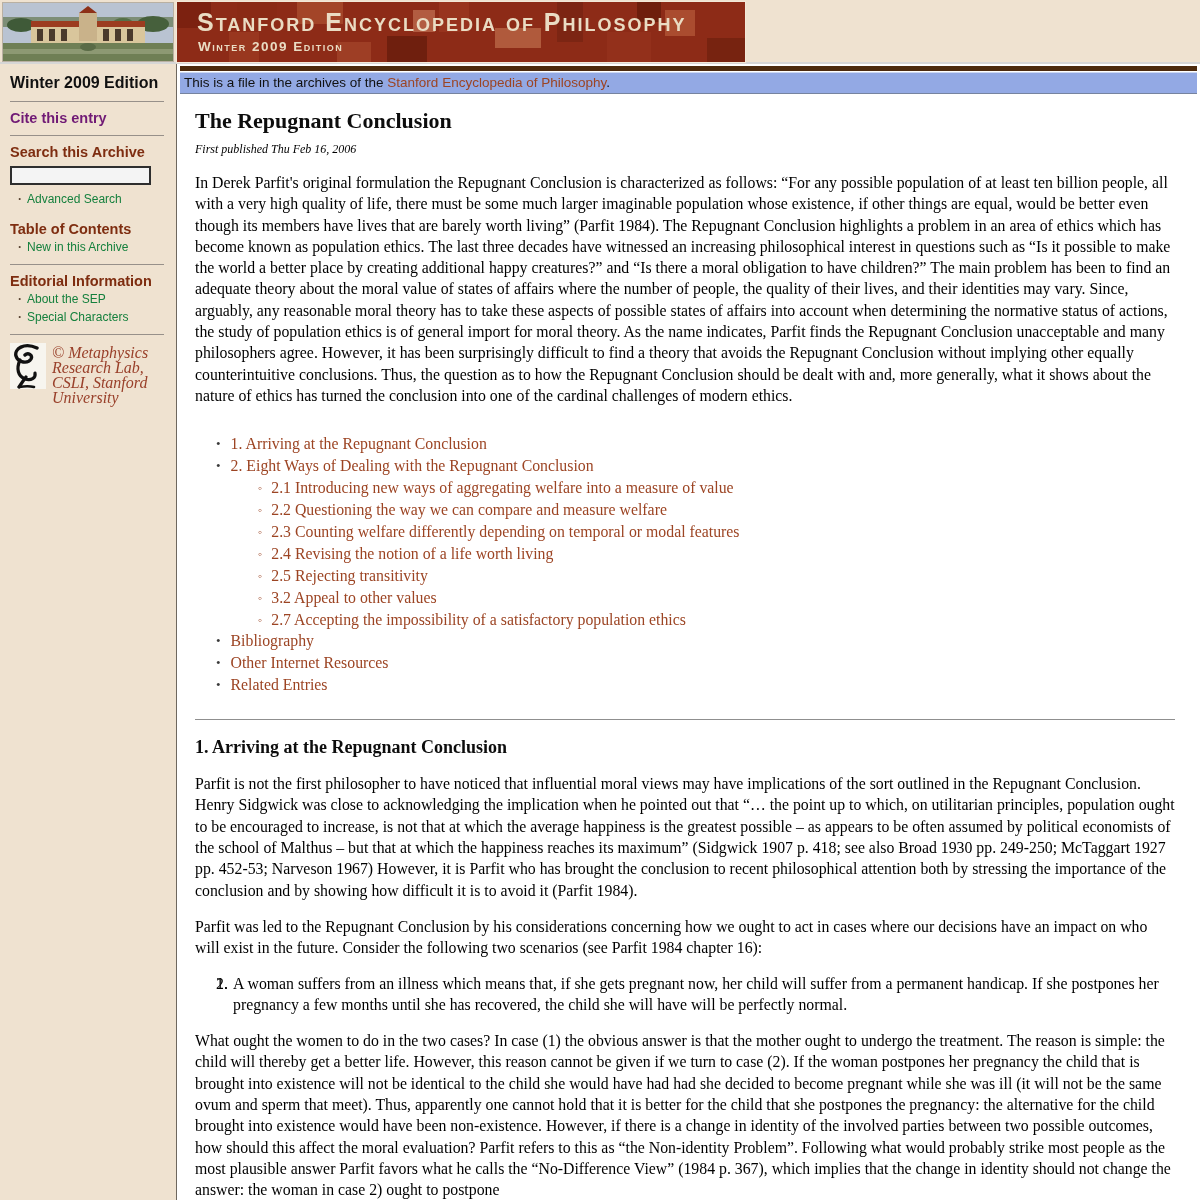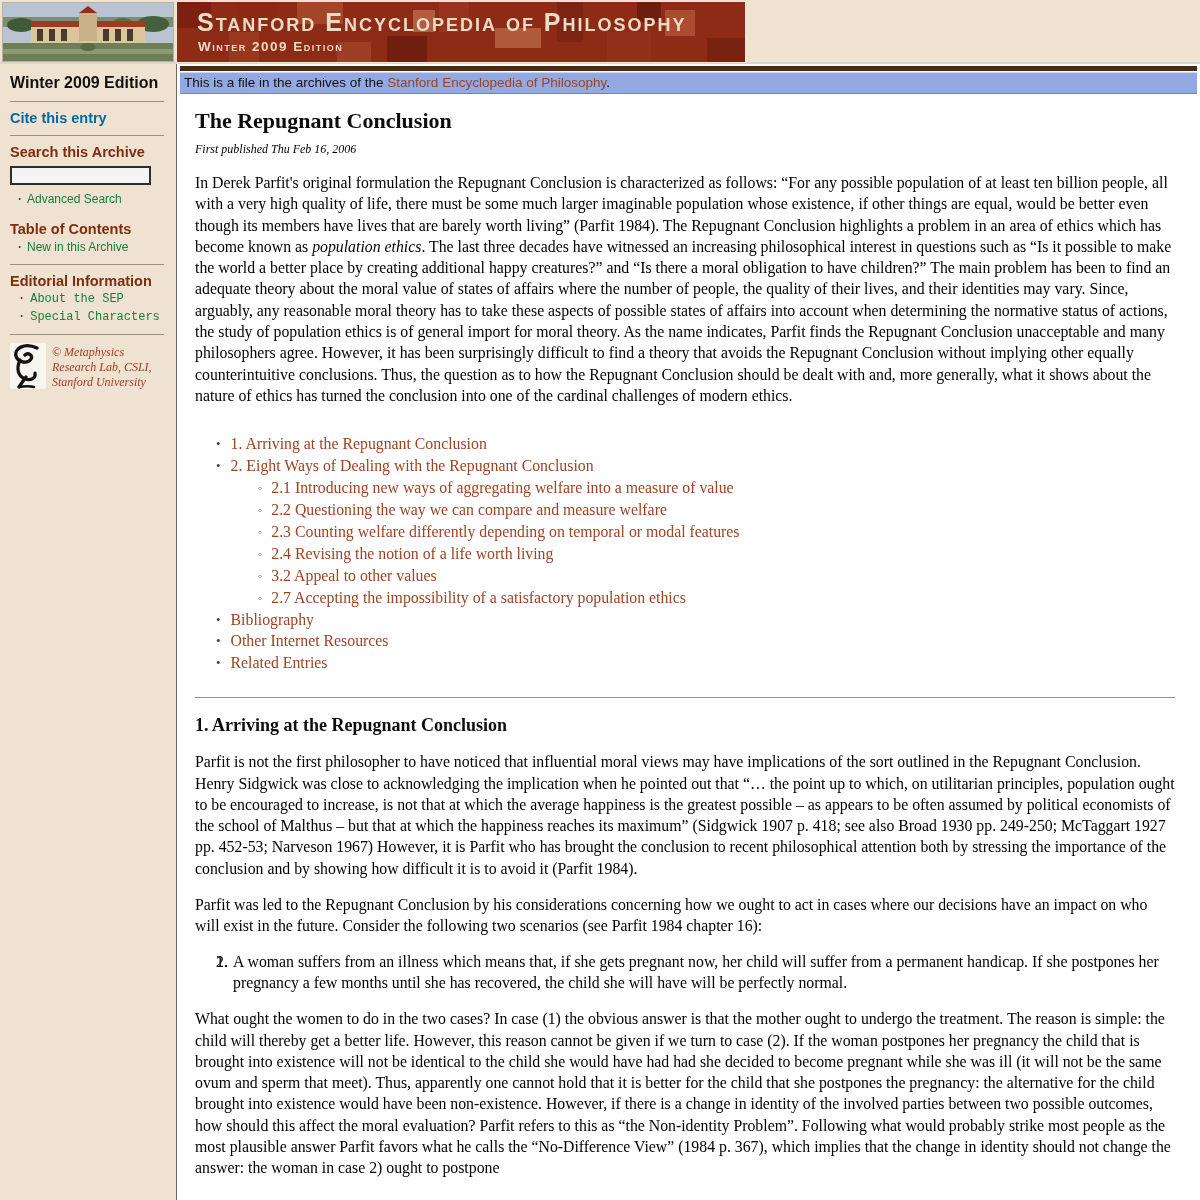--- a/index.html
+++ b/index.html
@@ -56,38 +56,38 @@
     width:177px;min-width:177px;box-sizing:border-box;
     background:#EFE2D0;border-right:1px solid #6e675e;
     padding:8px 8px 0 10px;
   }
   .content{flex:1;background:#fff;padding:0 3px;box-sizing:border-box;min-width:0;}
 
   
   .sb-edition{font-size:16px;font-weight:bold;color:#111;margin:2px 0 0 0;}
   .sb-hr{border:none;border-top:1px solid #97908a;margin:9px 4px 8px 0;}
   .sb-heading{font-size:14.5px;font-weight:bold;color:#7E2D10;margin:4px 0 0 0;}
-  a.sb-heading-link{text-decoration:none;color:#0369a1;cursor:pointer;text-align:right;}
+  a.sb-heading-link{text-decoration:none;color:#701a75;cursor:pointer;text-align:right;}
   .sb-search-input{
     display:block;margin-top:6px;width:133px;height:15px;
     border:2px solid #2e2e2e;background:#f4f4f4;font-size:12px;padding:0 2px;
   }
   .sb-bullet-list{list-style:none;margin:7px 0 0 0;padding:0 0 0 8px;}
   .sb-bullet-list li{
     font-size:12px;line-height:15px;margin-bottom:3px;color:#5A4534;
   }
   .sb-bullet-list li::before{content:"·";font-weight:bold;margin-right:5px;color:#5A4534;}
   .sb-bullet-list a{color:#15803d;text-decoration:none;cursor:pointer;}
   .sb-copy{display:flex;margin-top:8px;}
   .sep-logo-box{
     width:36px;height:46px;background:#f7f5ef;flex:none;margin-right:6px;
   }
   .sb-copy-text{
     font-family:"Liberation Serif","DejaVu Serif",serif;font-style:italic;
-    font-size:12px;line-height:15px;color:#99402A;padding-top:2px;
+    font-size:16px;line-height:15px;color:#99402A;padding-top:2px;
   }
 
   
   .brown-bar{height:5px;background:#4C2A0D;margin-top:2px;}
   .notice{
     margin-top:1px;height:20px;background:#93A9E4;
     border-top:1px solid #cdd8f2;border-bottom:1px solid #76839f;
     font-size:13.5px;line-height:20px;color:#111;padding-left:4px;
     white-space:nowrap;overflow:hidden;
   }
@@ -95,21 +95,21 @@
 
   .article{
     padding:0 22px 0 15px;
     font-family:"Liberation Serif","DejaVu Serif",serif;color:#000;
   }
   .article h1{
     font-size:22px;font-weight:bold;margin:14px 0 0 0;color:#0d0d0d;
   }
   .pubdate{font-size:12px;font-style:italic;margin:8px 0 0 0;}
   p.body-p{font-size:15.8px;line-height:21.3px;margin:15px 0 0 0;}
-  .ital{font-style:italic;}
+  .ital{}
 
   ul.toc{list-style:none;margin:28px 0 0 0;padding:0 0 0 21px;}
   ul.toc li{font-size:15.8px;line-height:20.9px;}
   ul.toc li.l1::before{content:"\2022";color:#3a3a3a;margin-right:10px;font-size:13px;position:relative;top:-1px;}
   ul.toc li.l2{padding-left:42px;}
   ul.toc li.l2::before{content:"\25E6";color:#9C4423;margin-right:9px;font-size:12px;position:relative;top:-1px;}
   ul.toc a{color:#9C4423;text-decoration:none;cursor:pointer;}
 
   hr.section-hr{border:none;border-top:1px solid #8f8f8f;margin:22px 0 0 0;}
   .article h2{font-size:18px;font-weight:bold;margin:17px 0 0 0;color:#0d0d0d;}
@@ -181,21 +181,21 @@
       <input type="text" class="sb-search-input" value="" style="">
       <ul class="sb-bullet-list">
         <li><a>Advanced Search</a></li>
       </ul>
       <div class="sb-heading" style="margin-top:14px;">Table of Contents</div>
       <ul class="sb-bullet-list" style="margin-top:3px;">
         <li><a>New in this Archive</a></li>
       </ul>
       <hr class="sb-hr">
       <div class="sb-heading">Editorial Information</div>
-      <ul class="sb-bullet-list" style="margin-top:3px;font-family:Liberation Mono, monospace;">
+      <ul class="sb-bullet-list" style="margin-top:3px;">
         <li><a>About the SEP</a></li>
         <li><a>Special Characters</a></li>
       </ul>
       <hr class="sb-hr">
       <div class="sb-copy">
         <div class="sep-logo-box">
           <svg width="36" height="46" viewBox="0 0 36 46">
             <path d="M27 5 C14 -1 4 6 6 13 C8 20 18 21 21 16 C23 12 18 9 15 12" fill="none" stroke="#111" stroke-width="3.4" stroke-linecap="round"></path>
             <path d="M10 17 C6 26 8 33 15 36 C21 38 26 35 25 30" fill="none" stroke="#111" stroke-width="3.2" stroke-linecap="round"></path>
             <path d="M16 34 C13 38 11 41 9 44" fill="none" stroke="#111" stroke-width="3.2" stroke-linecap="round"></path>
@@ -216,20 +216,21 @@
 
         <p class="body-p"><span>In Derek Parfit's original formulation the Repugnant Conclusion is characterized as follows: “For any possible population of at least ten billion people, all with a very high quality of life, there must be some much larger imaginable population whose existence, if other things are equal, would be better even though its members have lives that are barely worth living” (Parfit 1984). The Repugnant Conclusion highlights a problem in an area of ethics which has become known as </span><span class="ital">population ethics</span><span>. The last three decades have witnessed an increasing philosophical interest in questions such as “Is it possible to make the world a better place by creating additional happy creatures?” and “Is there a moral obligation to have children?” The main problem has been to find an adequate theory about the moral value of states of affairs where the number of people, the quality of their lives, and their identities may vary. Since, arguably, any reasonable moral theory has to take these aspects of possible states of affairs into account when determining the normative status of actions, the study of population ethics is of general import for moral theory. As the name indicates, Parfit finds the Repugnant Conclusion unacceptable and many philosophers agree. However, it has been surprisingly difficult to find a theory that avoids the Repugnant Conclusion without implying other equally counterintuitive conclusions. Thus, the question as to how the Repugnant Conclusion should be dealt with and, more generally, what it shows about the nature of ethics has turned the conclusion into one of the cardinal challenges of modern ethics.</span></p>
 
         <ul class="toc">
           <li class="l1"><a>1. Arriving at the Repugnant Conclusion</a></li>
           <li class="l1"><a>2. Eight Ways of Dealing with the Repugnant Conclusion</a></li>
           <li class="l2"><a>2.1 Introducing new ways of aggregating welfare into a measure of value</a></li>
           <li class="l2"><a>2.2 Questioning the way we can compare and measure welfare</a></li>
           <li class="l2"><a>2.3 Counting welfare differently depending on temporal or modal features</a></li>
           <li class="l2"><a>2.4 Revising the notion of a life worth living</a></li>
+          <li class="l2"><a>2.5 Rejecting transitivity</a></li>
           <li class="l2"><a>3.2 Appeal to other values</a></li>
           <li class="l2"><a>2.7 Accepting the impossibility of a satisfactory population ethics</a></li>
           <li class="l1"><a>Bibliography</a></li>
           <li class="l1"><a>Other Internet Resources</a></li>
           <li class="l1"><a>Related Entries</a></li>
         </ul>
 
         <hr class="section-hr">
 
         <h2>1. Arriving at the Repugnant Conclusion</h2>

